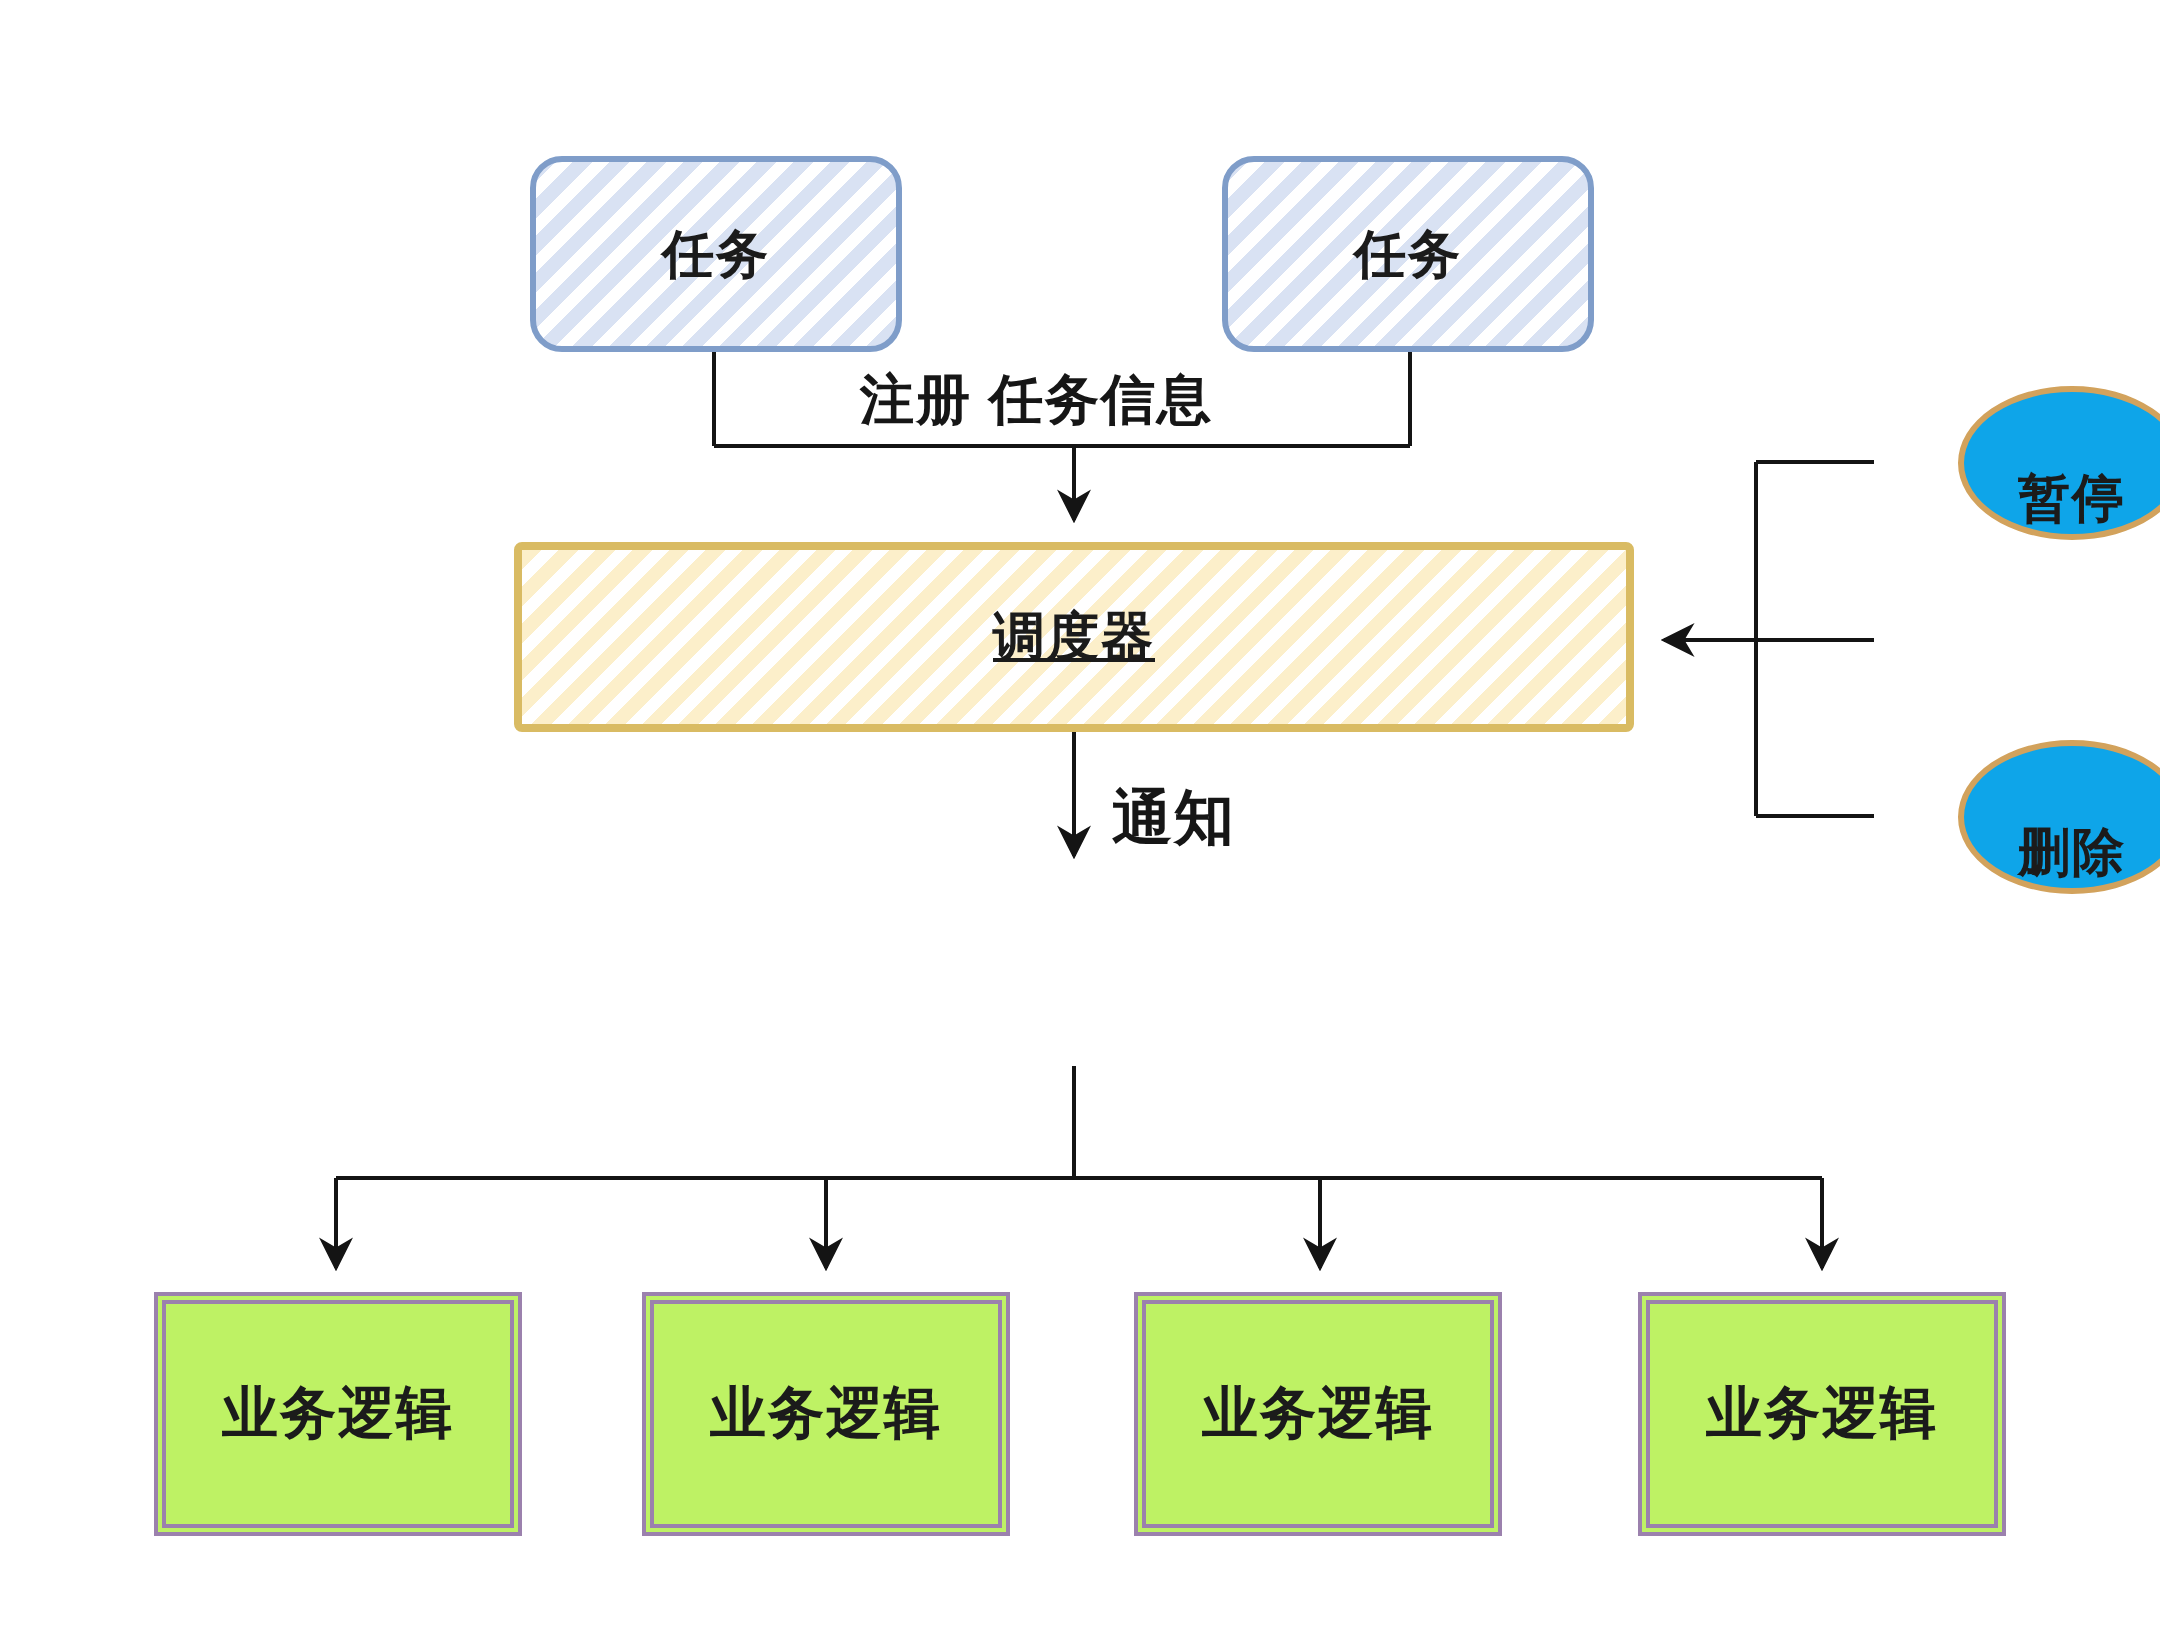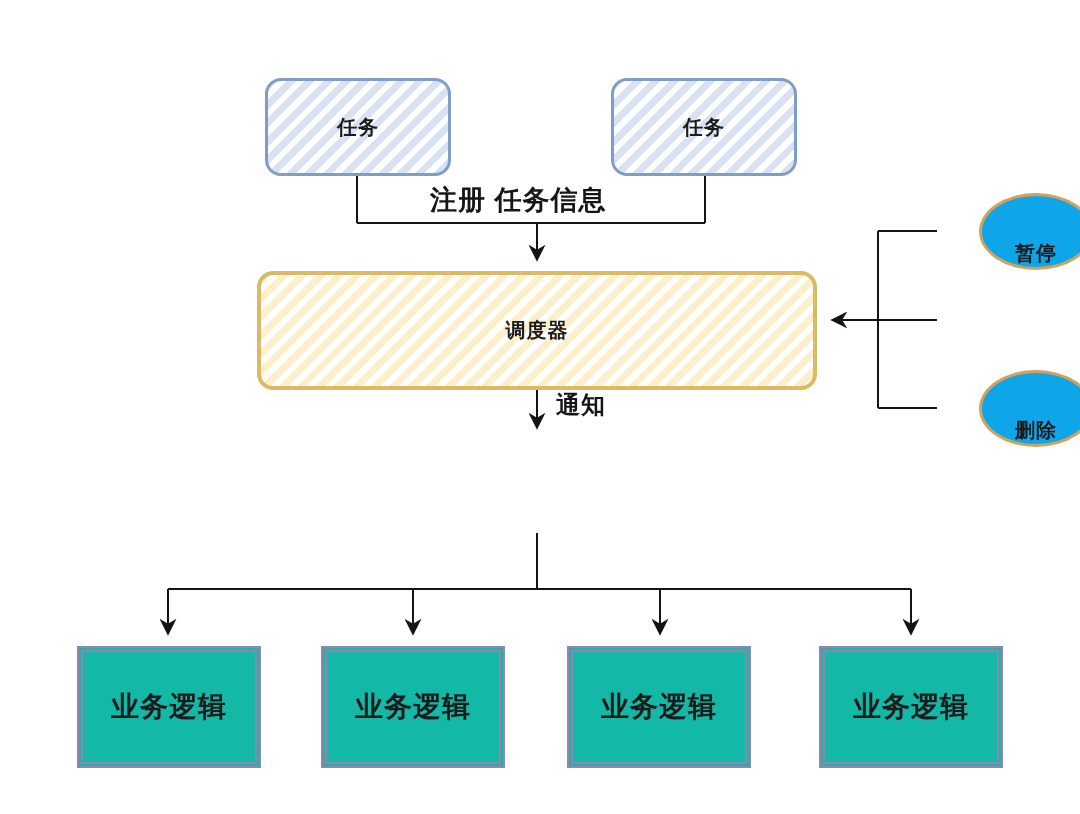--- a/index.html
+++ b/index.html
@@ -1,40 +1,41 @@
 <!DOCTYPE html>
 <html><head>
 <meta charset="utf-8">
 <style>
   html,body{margin:0;padding:0;background:#ffffff;font-family:"Liberation Sans","DejaVu Sans",sans-serif;}
   .canvas{position:relative;width:1080px;height:814px;background:#ffffff;overflow:hidden;}
   svg.wires{position:absolute;left:0;top:0;width:1080px;height:814px;z-index:1;}
   .node{position:absolute;box-sizing:border-box;display:flex;align-items:center;justify-content:center;
-        font-size:20px;font-weight:600;color:#1b1b1b;z-index:2;letter-spacing:1px;}
+        font-size:26px;font-weight:600;color:#1b1b1b;z-index:2;letter-spacing:1px;}
   
   .task{
     width:186px;height:98px;border:3px solid #7f9dc9;border-radius:16px;
     background:repeating-linear-gradient(135deg,#d9e2f3 0 7px,#ffffff 7px 13px);
   }
   .scheduler{
-    left:257px;top:271px;width:560px;height:119px;border:4px solid #d9bb63;border-radius:16px;
+    left:257px;top:271px;width:560px;height:95px;border:4px solid #d9bb63;border-radius:4px;
     background:repeating-linear-gradient(135deg,#fcefca 0 7px,#ffffff 7px 13px);
+    text-decoration:underline;
   }
   .executor{
     left:257px;top:440px;width:562px;height:93px;border:4px solid #8fbd77;border-radius:16px;
     background:repeating-linear-gradient(135deg,#dce8d4 0 7px,#ffffff 7px 13px);
   }
   .control{
     width:114px;height:77px;border:3px solid #d2a25c;border-radius:50%;
     background:#0ea5e9;left:979px;align-items:flex-end;
   }
   .logic{
-    width:184px;height:122px;border:6px double #9b81ad;background:#14b8a6;top:646px;font-size:28px;
+    width:184px;height:122px;border:6px double #9b81ad;background:#bef264;top:646px;font-size:28px;
   }
-  .edge-label{position:absolute;z-index:2;font-size:24px;font-weight:600;color:#161616;letter-spacing:1px;}
+  .edge-label{position:absolute;z-index:2;font-size:30px;font-weight:600;color:#161616;letter-spacing:1px;}
   .register-label{left:430px;top:182px;width:250px;text-align:left;font-size:27px;}
   .notify-label{left:556px;top:389px;}
 </style>
 </head>
 <body>
 
 <div class="canvas">
 
   <svg class="wires" viewBox="0 0 1080 814" xmlns="http://www.w3.org/2000/svg">
     <defs>

